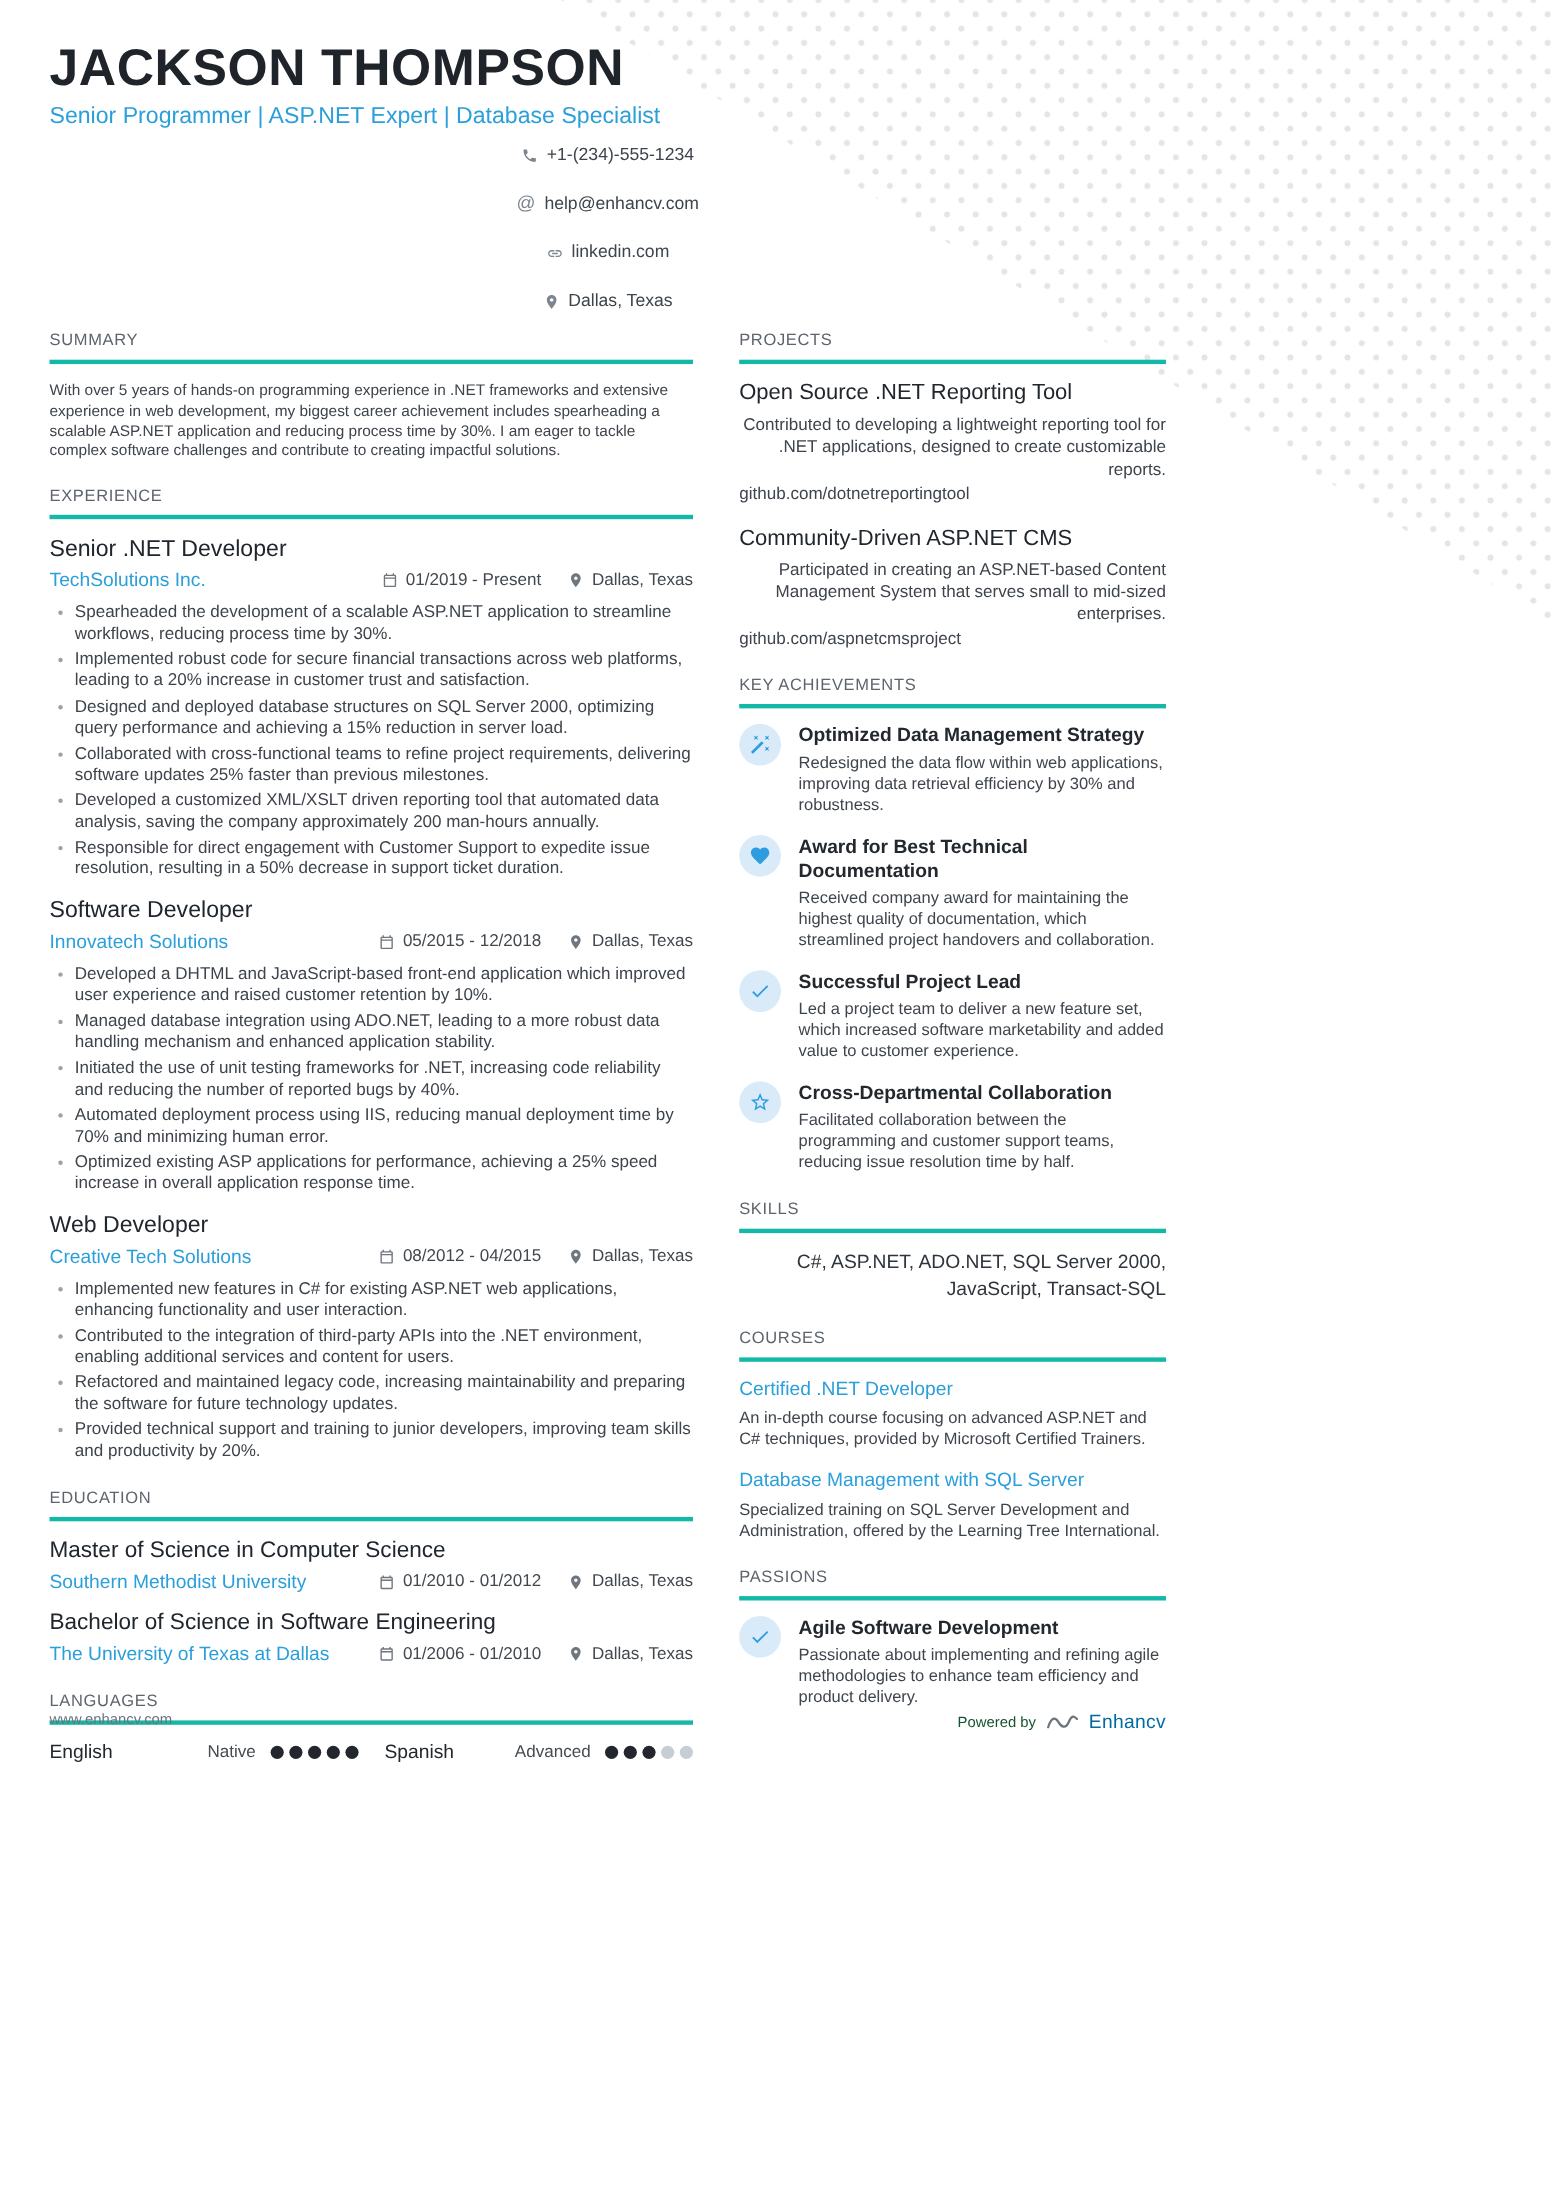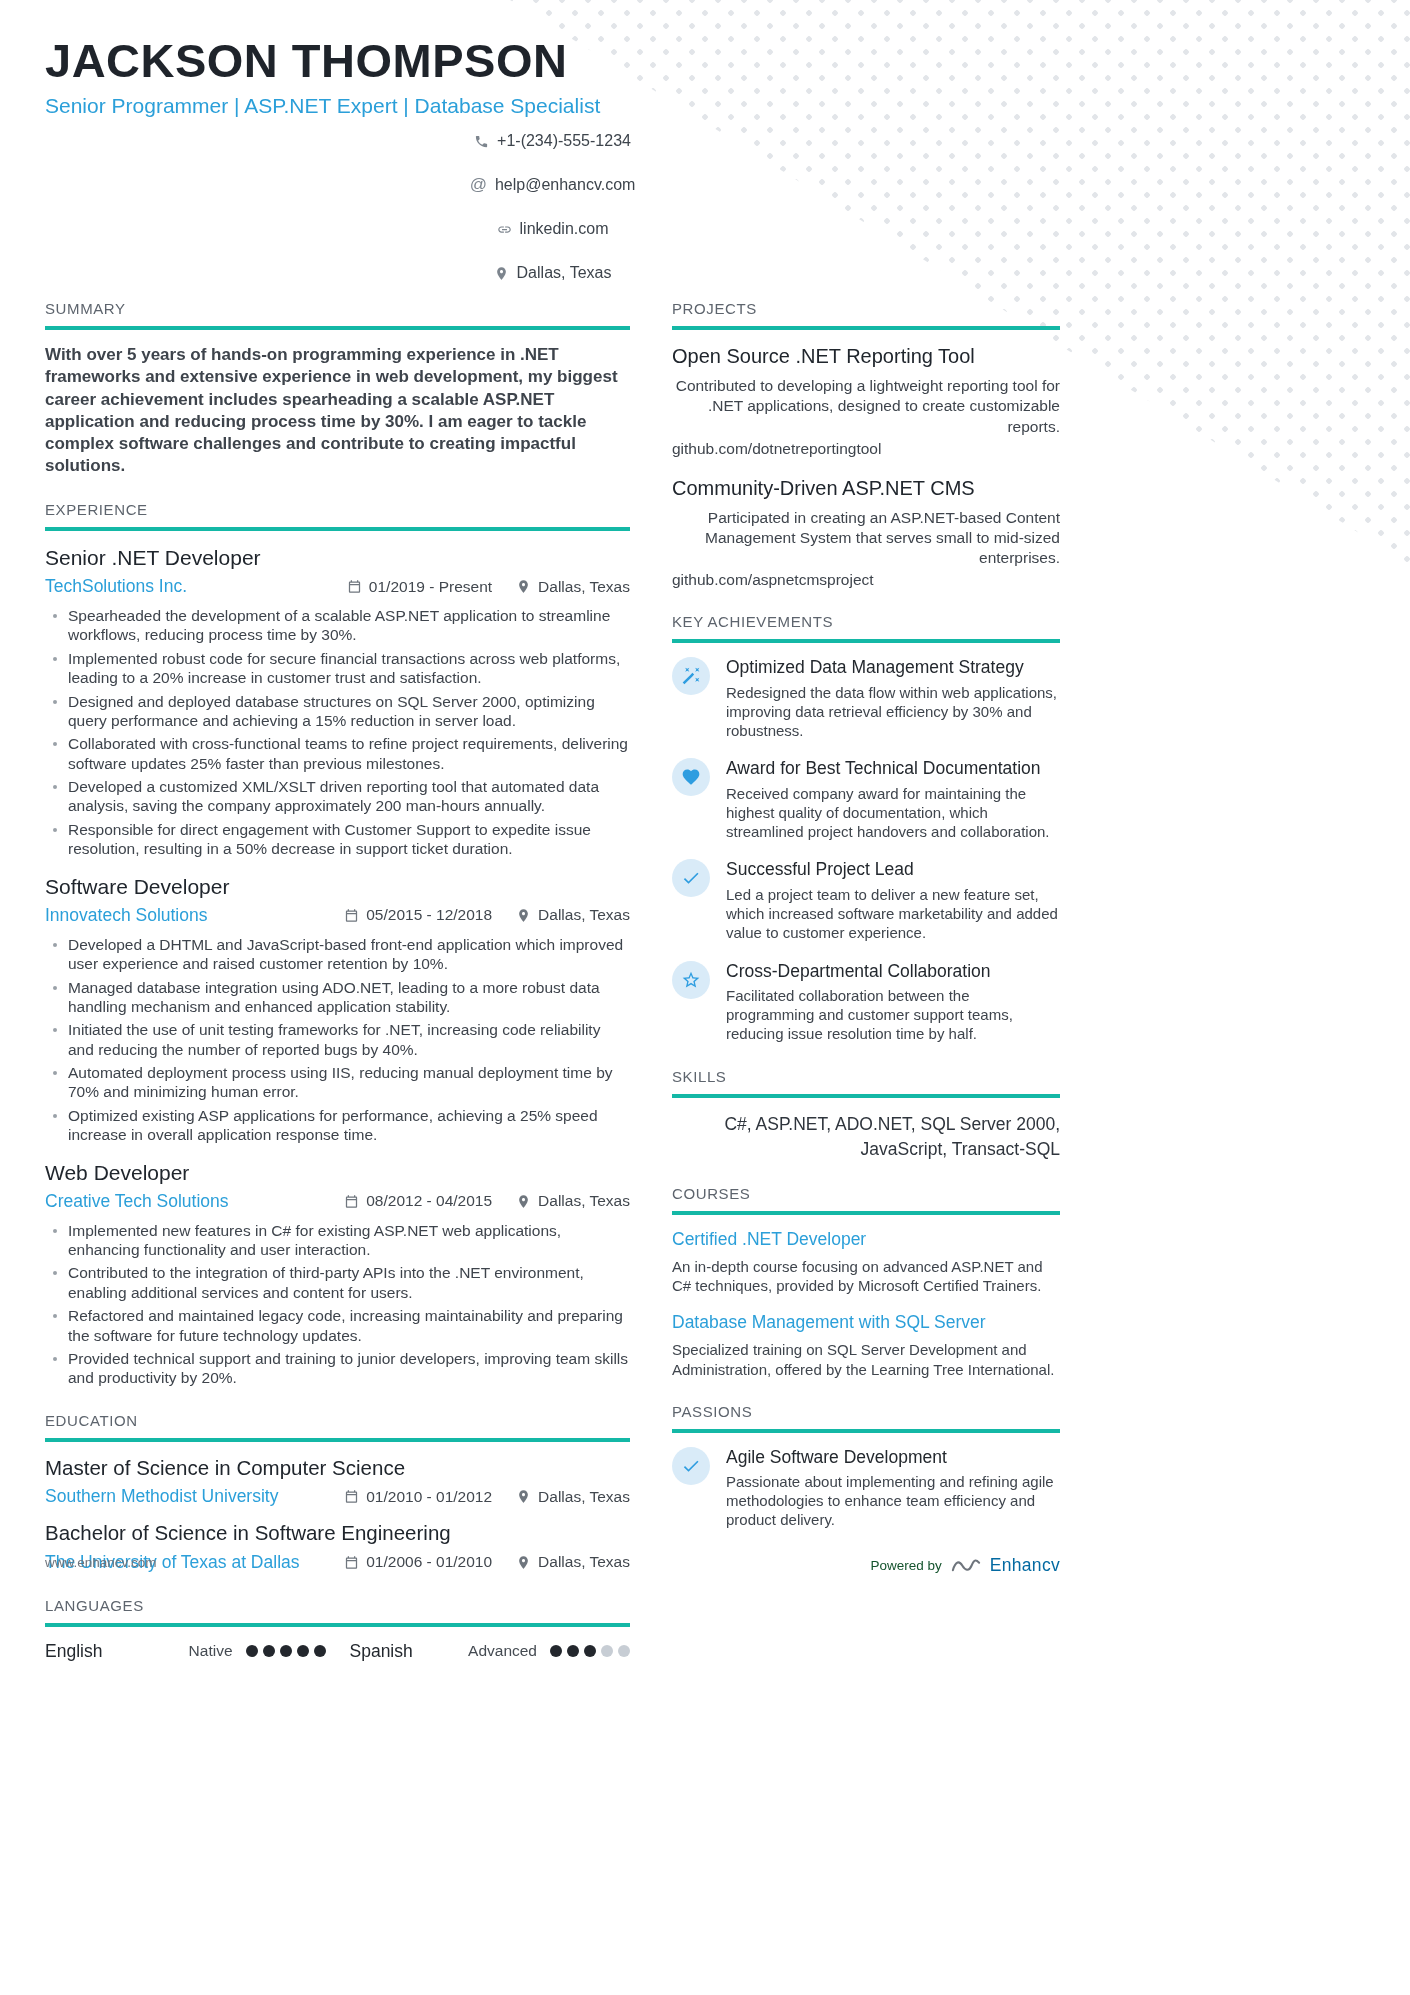--- a/index.html
+++ b/index.html
@@ -29,21 +29,21 @@
   .at-glyph::before { content:"@"; color:#7d858e; font-size:17px; line-height:1; }
 
   .columns { display:flex; gap:42px; margin-top:18px; }
   .col-left { width:585px; flex-shrink:0; }
   .col-right { width:388px; flex-shrink:0; }
 
   .section { margin-top:24px; }
   .section:first-child { margin-top:0; }
   .section-heading { font-size:15px; letter-spacing:.6px; color:#5d646d; padding-bottom:9px; border-bottom:4px solid #14b8a6; margin-bottom:14px; font-weight:400; }
 
-  .summary-text { font-size:17px; line-height:1.3; color:#3e444c;font-weight:bold; }
+  .summary-text { font-size:14px; line-height:1.3; color:#3e444c; }
 
   .job { margin-bottom:15px; }
   .job-title { font-size:21px; font-weight:500; color:#20262d; line-height:1.2; }
   .meta-row { display:flex; align-items:center; margin-top:6px; margin-bottom:9px; }
   .org { font-size:17.5px; color:var(--accent,#2b9fd9); flex:1; }
   .meta-chip { display:flex; align-items:center; gap:7px; font-size:15.5px; color:#42484f; white-space:nowrap; }
   .meta-chip + .meta-chip { margin-left:24px; }
   .ic-meta { width:15px; height:15px; fill:#6f767e; flex-shrink:0; }
 
   .bullet { position:relative; padding-left:23px; margin-bottom:4px; font-size:15.5px; line-height:1.25; color:#3e444c; }
@@ -61,21 +61,21 @@
   .dot.off { background:#c7cdd4; }
 
   .project { margin-bottom:18px; }
   .project-title { font-size:20px; font-weight:500; color:#20262d; margin-bottom:8px; line-height:1.2; }
   .project-desc { font-size:15.5px; line-height:1.3; color:#3e444c;text-align:right; }
   .project-link { margin-top:3px; font-size:15.5px; color:#3e444c; }
 
   .achv { display:flex; gap:16px; margin-bottom:18px; }
   .achv-circle { width:38px; height:38px; border-radius:50%; background:var(--iconbg,#d9ebf8); display:flex; align-items:center; justify-content:center; flex-shrink:0; }
   .achv-ic { width:20px; height:20px; fill:var(--iconblue,#2e9de0); }
-  .achv-title { font-size:17.5px; font-weight:400; color:#23282e; line-height:1.25; margin-bottom:5px; }
+  .achv-title { font-size:17.5px; font-weight:700; color:#23282e; line-height:1.25; margin-bottom:5px; }
   .achv-desc { font-size:15px; line-height:1.25; color:#3f454d; }
 
   .skills-text { font-size:17.5px; color:#2f353d; line-height:1.42;text-align:right; }
 
   .course { margin-bottom:17px; }
   .course-title { font-size:17.5px; color:var(--accent,#2b9fd9); margin-bottom:7px; }
   .course-desc { font-size:15px; line-height:1.27; color:#3f454d; }
 
   .footer { position:absolute; left:45px; top:1555px; width:1015px; display:flex; justify-content:space-between; z-index:1; }
   .footer-site { font-size:13.5px; color:#6e747c; }

